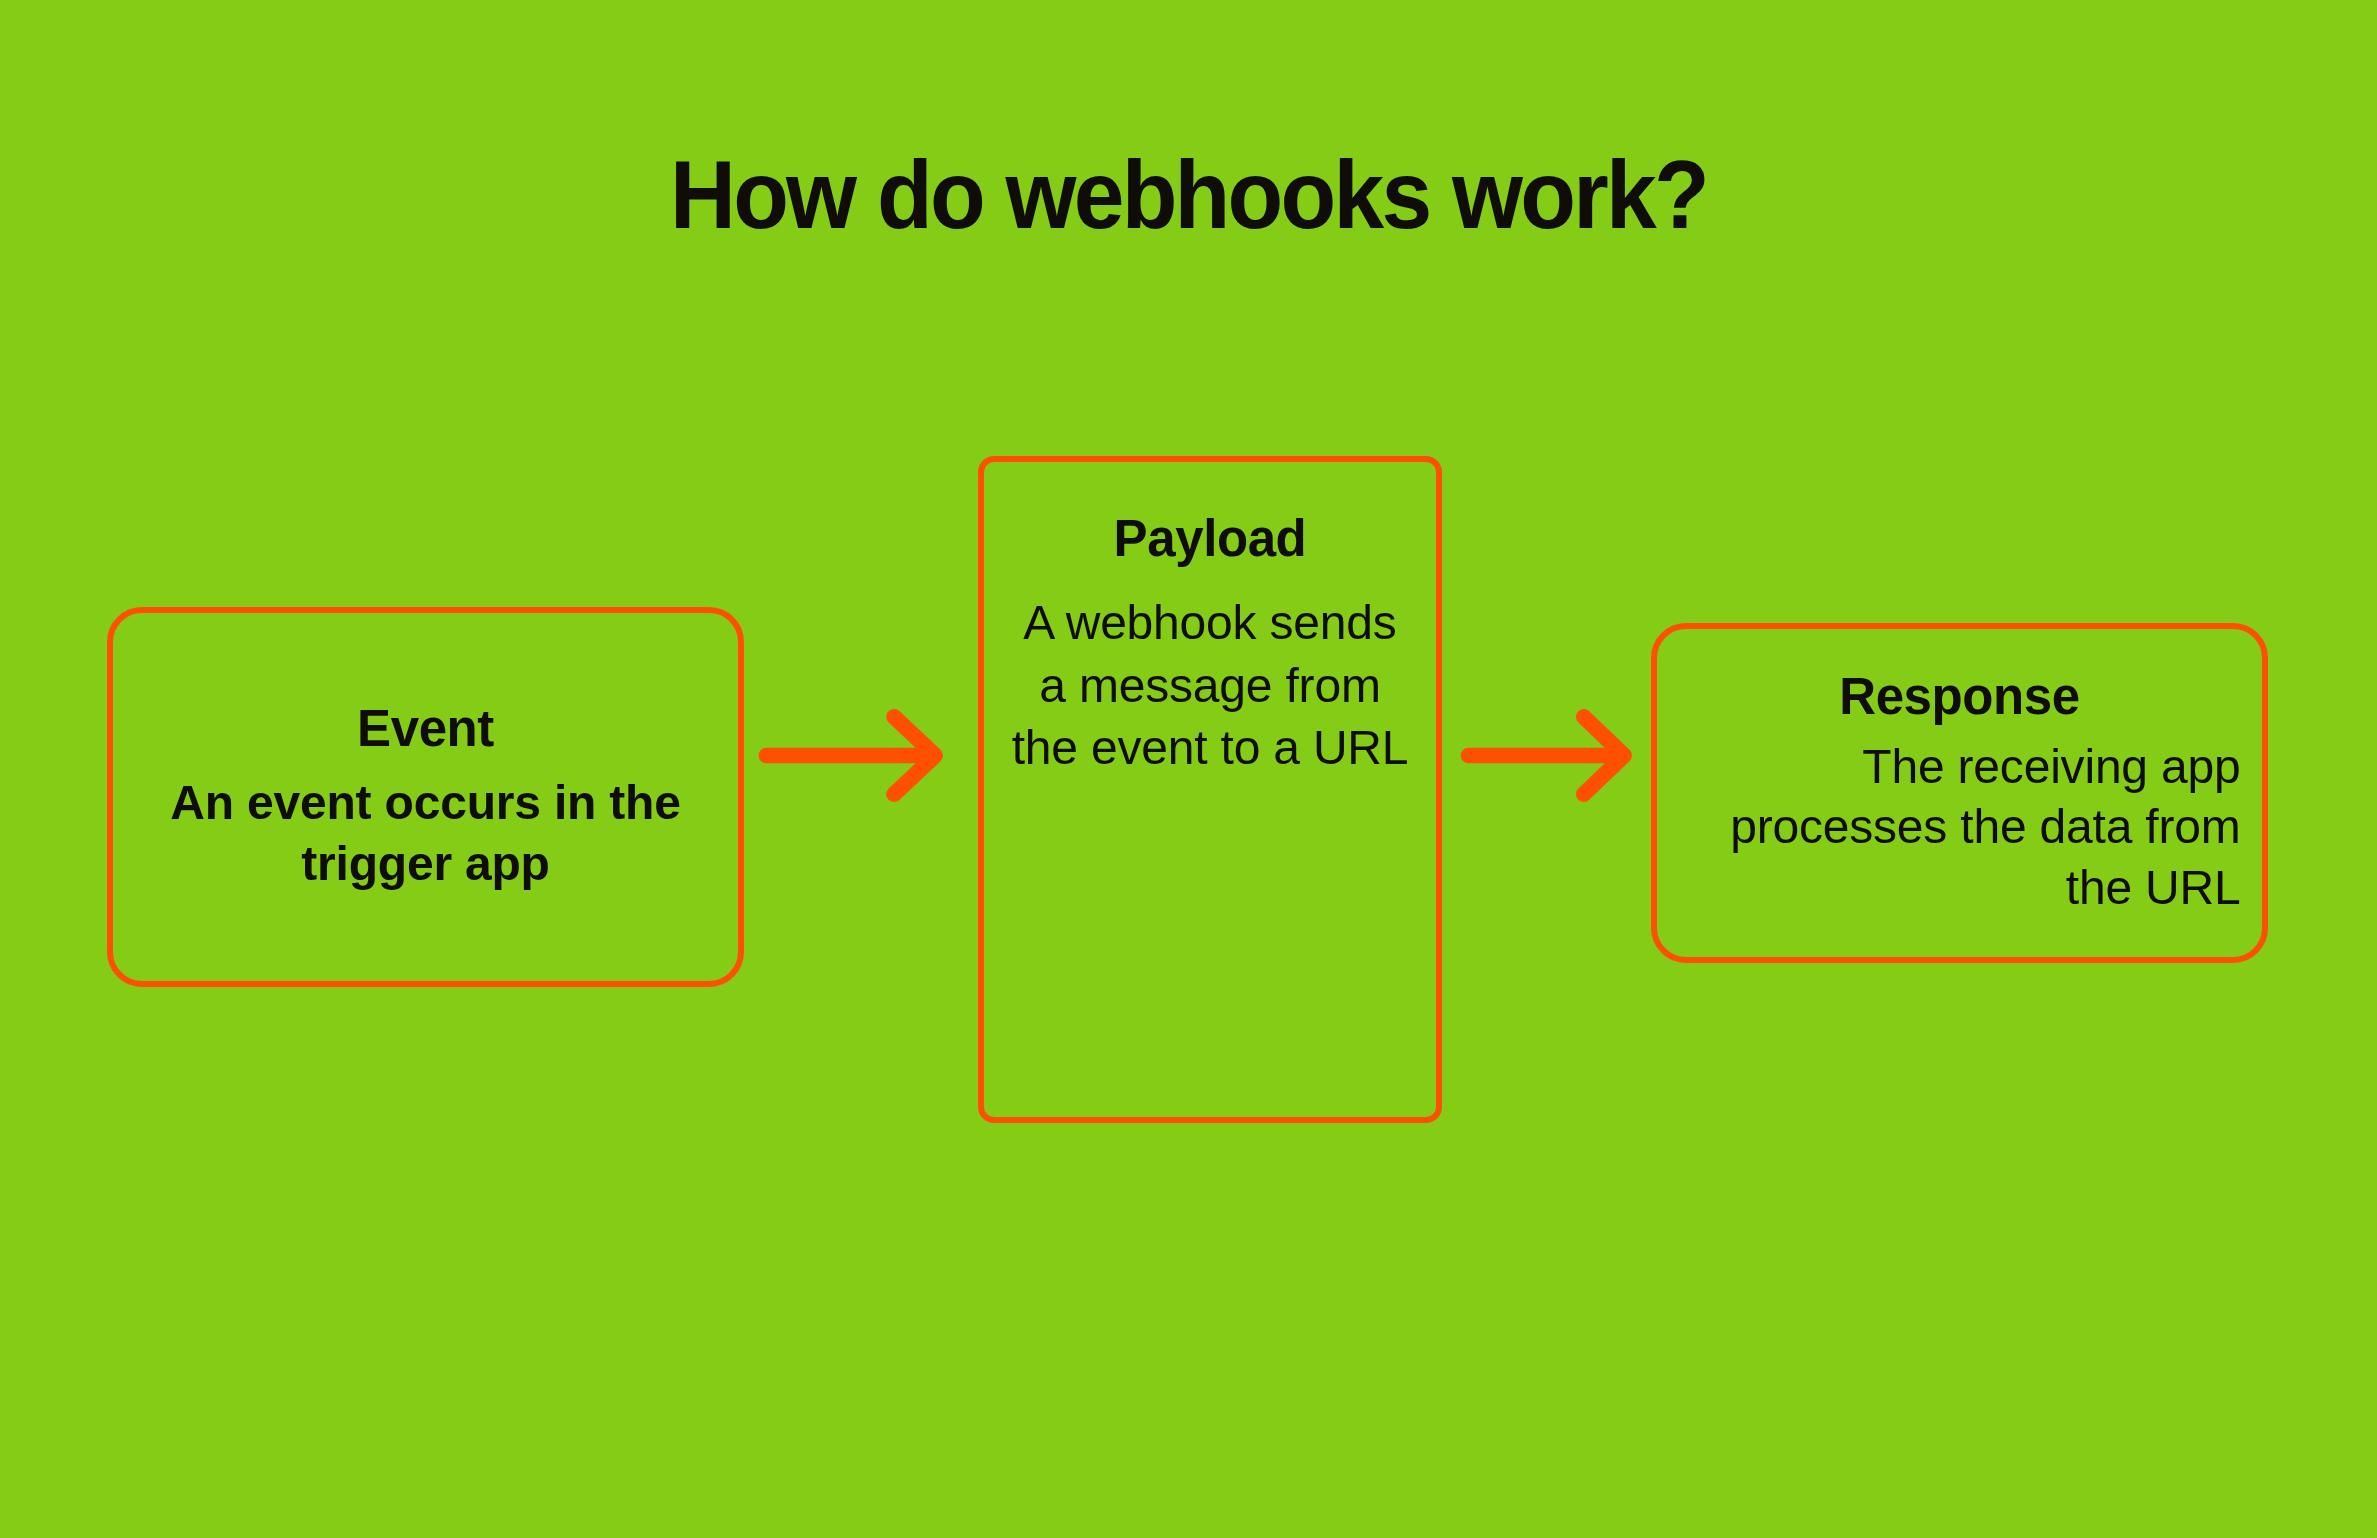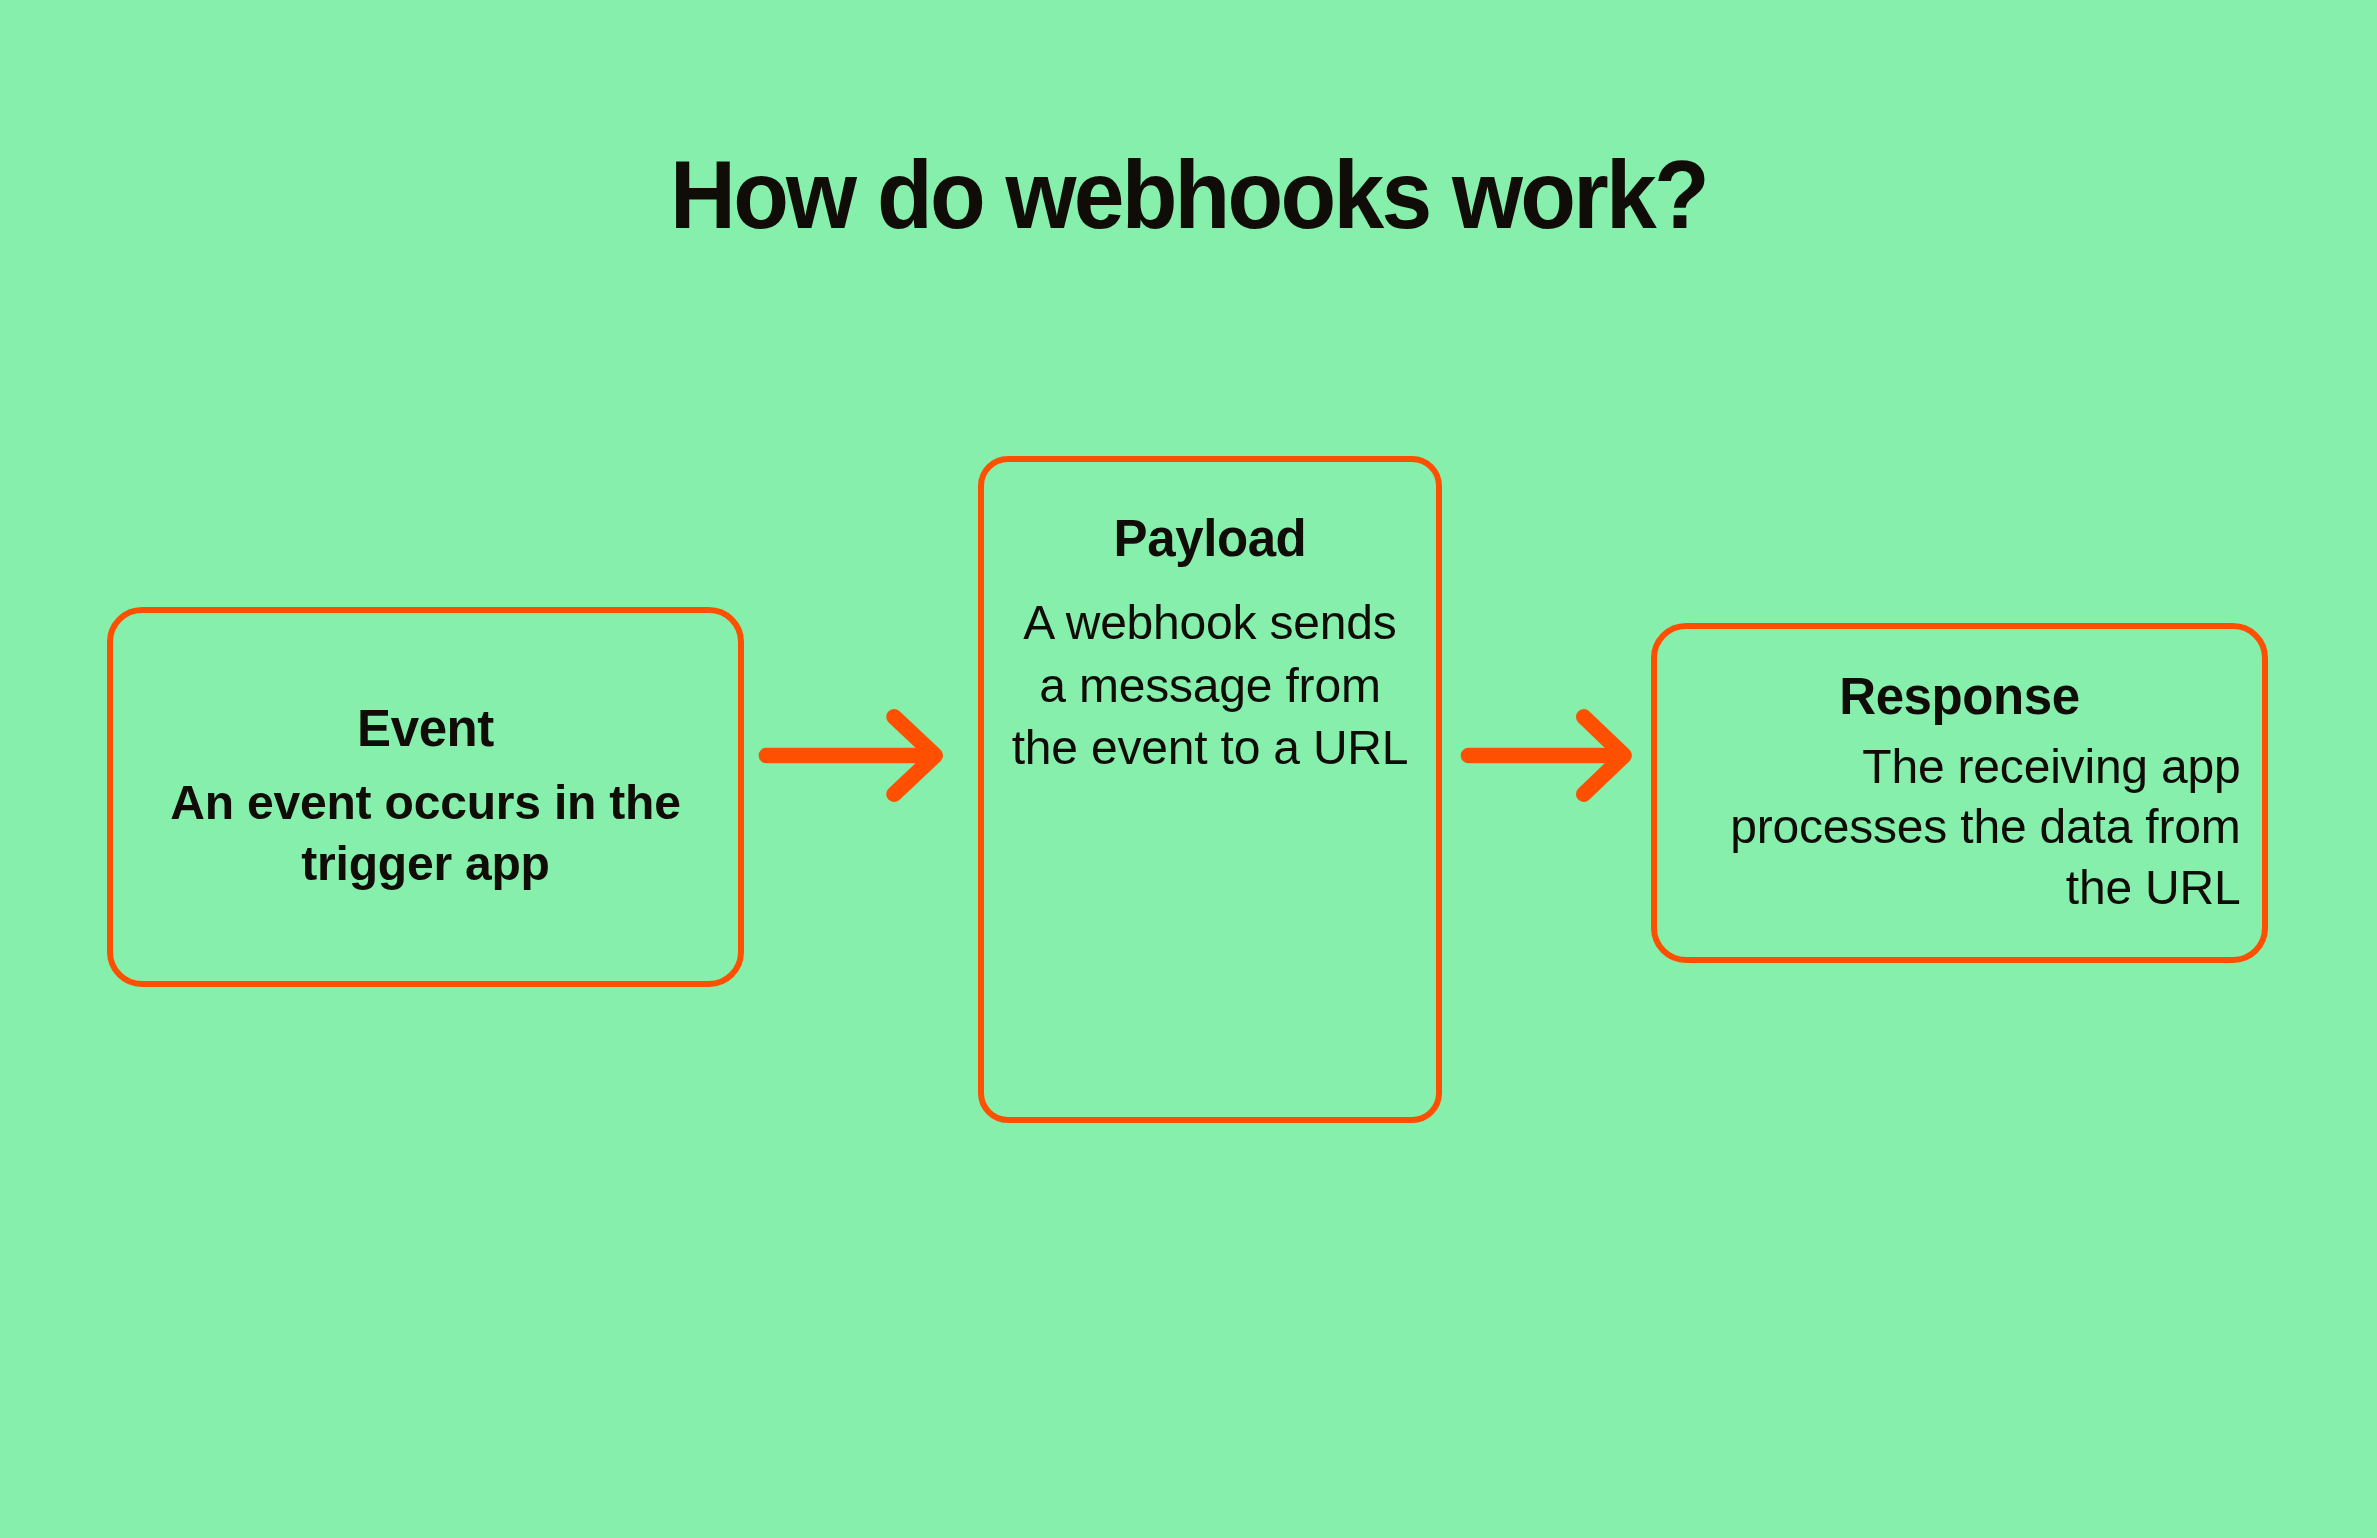--- a/index.html
+++ b/index.html
@@ -11,21 +11,21 @@
     height: 1539px;
     background: #FDF1E4;
     font-family: "Liberation Sans", sans-serif;
     overflow: hidden;
     position: relative;
   }
 
   #infographic {
     position: absolute;
     inset: 0;
-    background: #86efac;
+    background: #84cc16;
   }
 
   
   .title {
     position: absolute;
     top: 79px;
     left: 0;
     width: 100%;
     text-align: center;
     font-family: "Liberation Sans", sans-serif;
@@ -88,21 +88,21 @@
     width: 637px;
     height: 380px;
   }
   #node-event .node-desc { margin-top: 16px; font-weight: bold; }
 
   #node-payload {
     left: 978px;
     top: 456px;
     width: 464px;
     height: 667px;
-    border-radius: 30px;
+    border-radius: 16px;
     padding: 21.5px 25px;
     justify-content: flex-start;
     padding-top: 48px;
   }
   #node-payload .node-desc {
     margin-top: 25px;
     line-height: 1.3;
   }
 
   #node-response {

